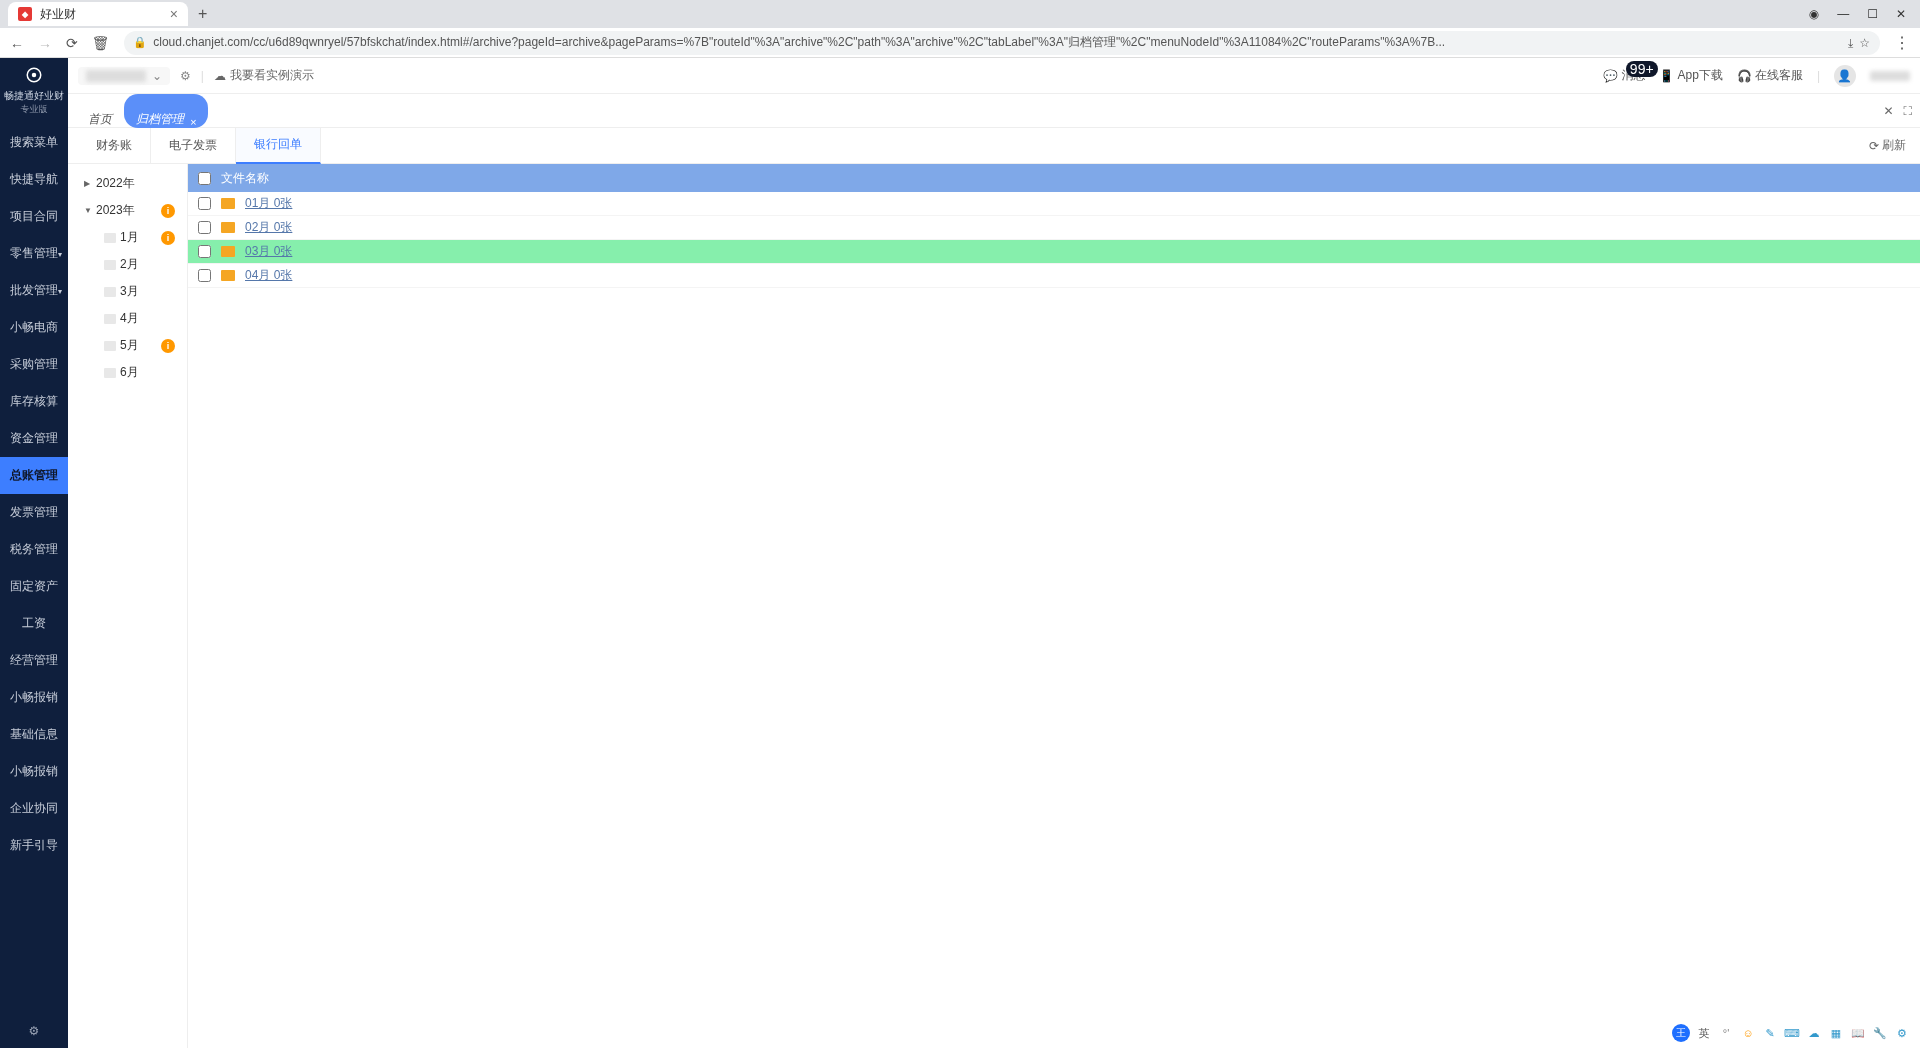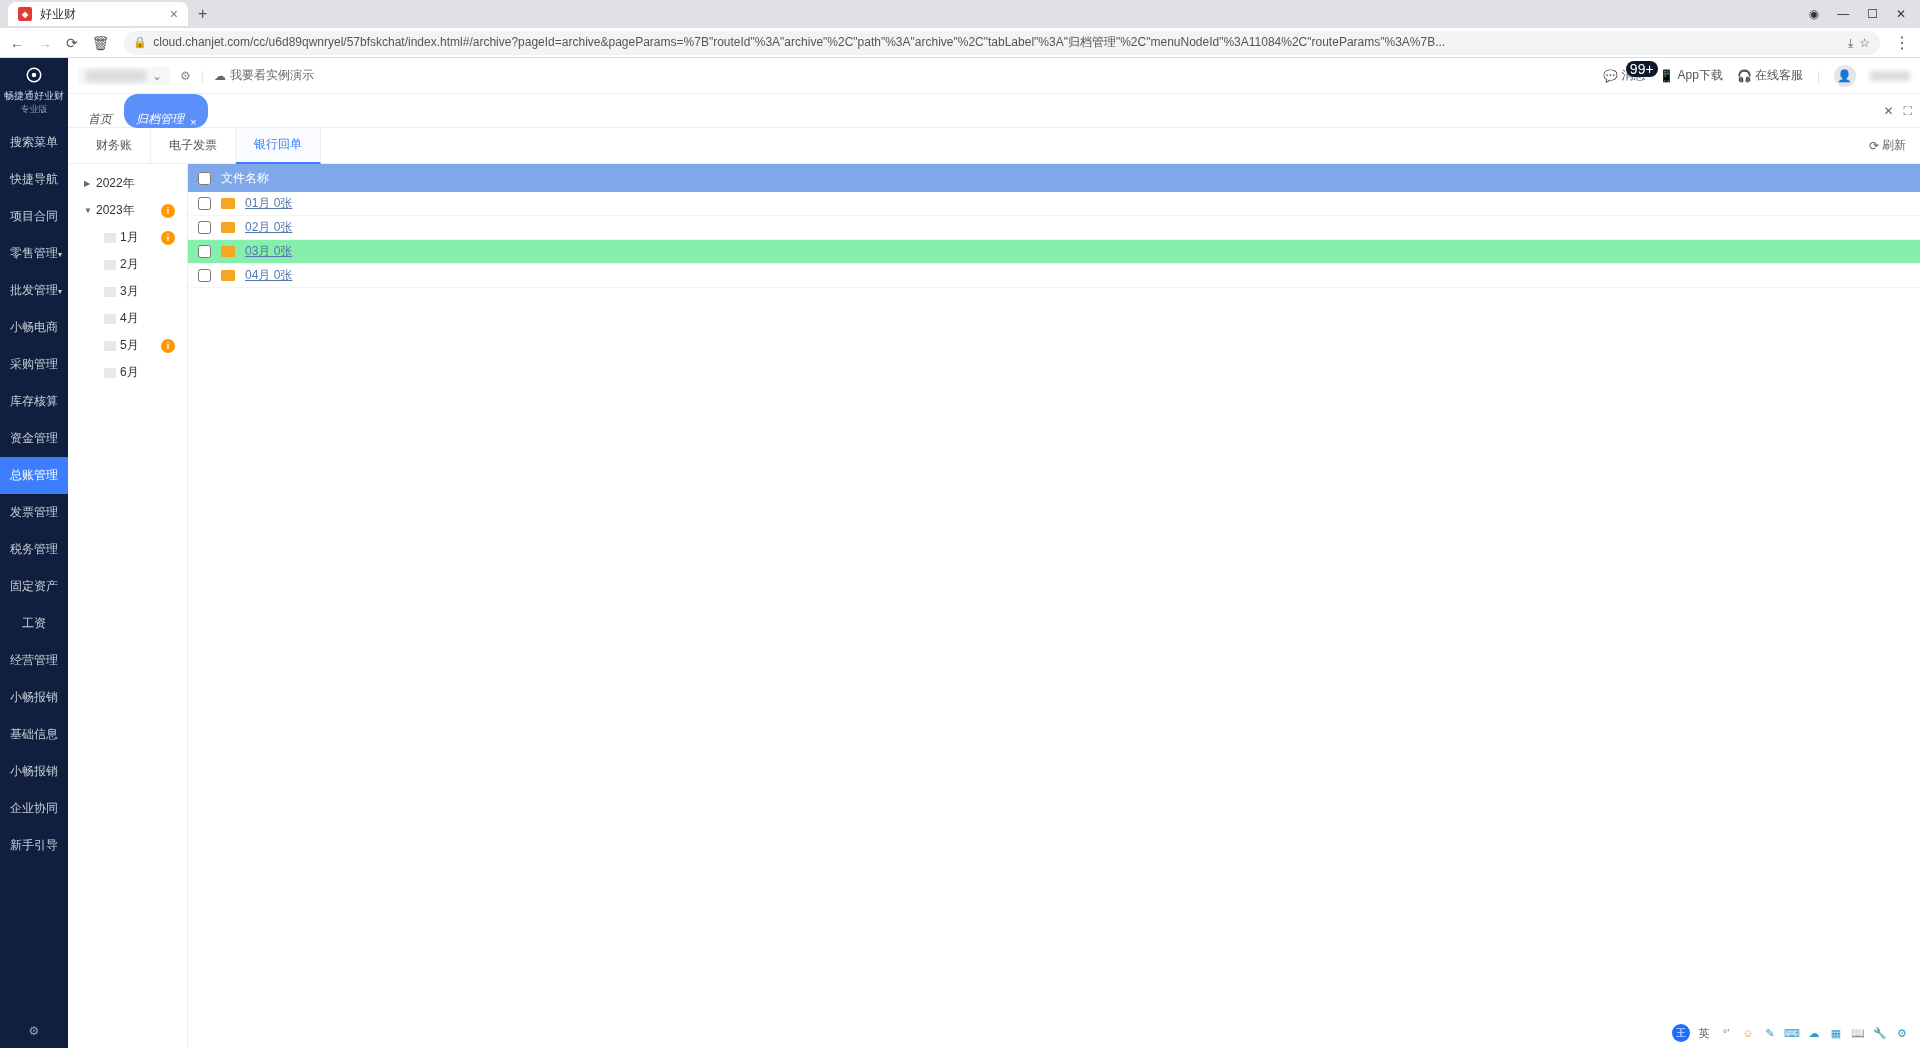--- a/index.html
+++ b/index.html
@@ -23,21 +23,21 @@
 .browser-toolbar .right-icons { display: flex; gap: 14px; color: #555; }
 
 
 .app { display: flex; height: calc(100vh - 58px); }
 .sidebar { width: 68px; background: #0f1f3d; color: #fff; display: flex; flex-direction: column; font-size: 12px; }
 .logo { padding: 8px 4px; text-align: center; }
 .logo .logo-icon { width: 18px; height: 18px; margin: 0 auto 2px; }
 .logo .logo-text { font-size: 10px; color: #cbd3e0; }
 .logo .logo-sub { font-size: 9px; color: #8a94a8; }
 .sidebar-item { padding: 10px 4px; text-align: center; cursor: pointer; color: #c7cdd9; font-size: 12px; position: relative; }
-.sidebar-item.active { background: #3d7eff; color: #ffffff; }
+.sidebar-item.active { background: #3d7eff; color: #0f172a; font-weight: bold; }
 .sidebar-item .arrow { position: absolute; right: 6px; top: 50%; transform: translateY(-50%); font-size: 8px; }
 .sidebar-footer { margin-top: auto; text-align: center; padding: 10px; color: #9aa3b5; cursor: pointer; }
 
 
 .content { flex: 1; display: flex; flex-direction: column; background: #fff; }
 .topbar { height: 36px; display: flex; align-items: center; padding: 0 10px; border-bottom: 1px solid #eee; gap: 10px; font-size: 12px; }
 .company-select { display: flex; align-items: center; gap: 6px; color: #888; background: #f7f7f7; border-radius: 4px; padding: 2px 8px; }
 .company-select .blur { filter: blur(2px); color: #bbb; width: 60px; height: 12px; background: #ddd; border-radius: 2px; }
 .demo-link { color: #666; display: flex; align-items: center; gap: 4px; cursor: pointer; }
 .topbar-right { margin-left: auto; display: flex; align-items: center; gap: 14px; color: #555; }

